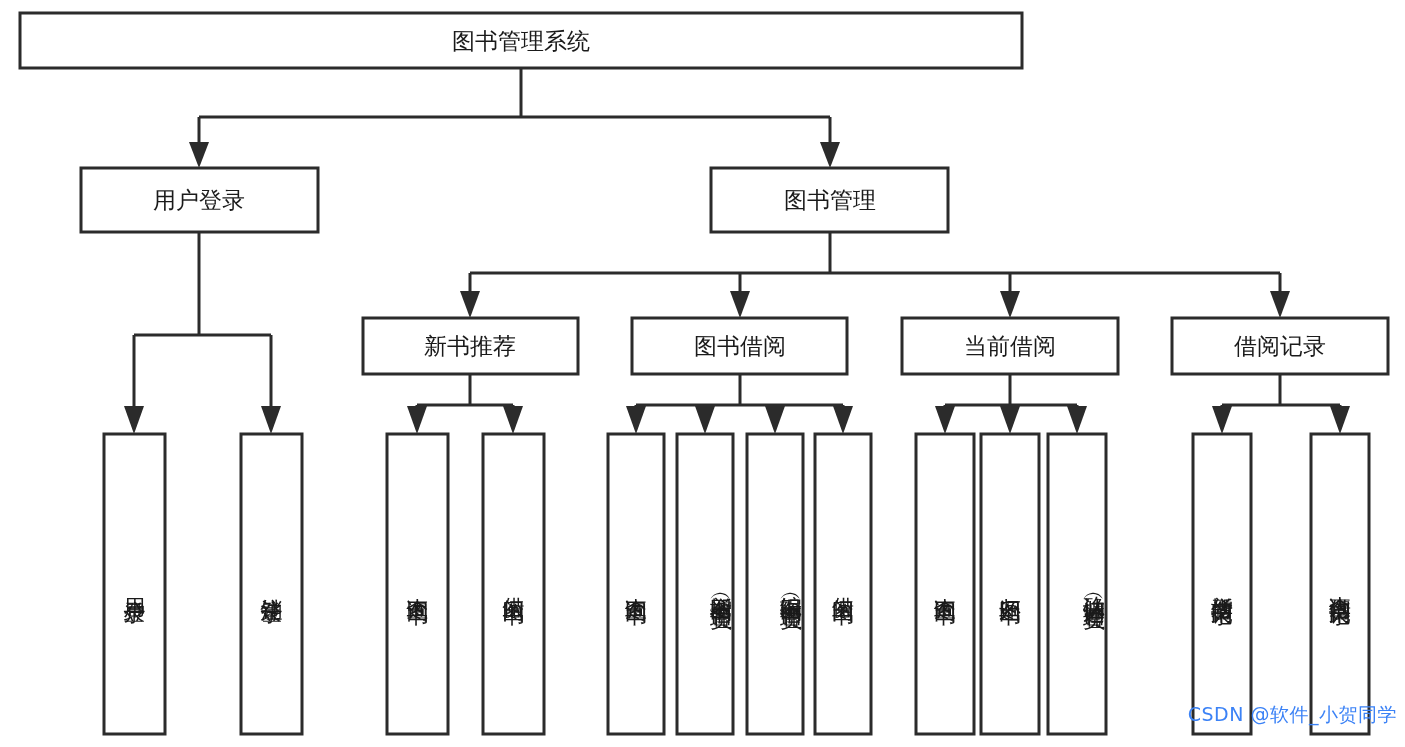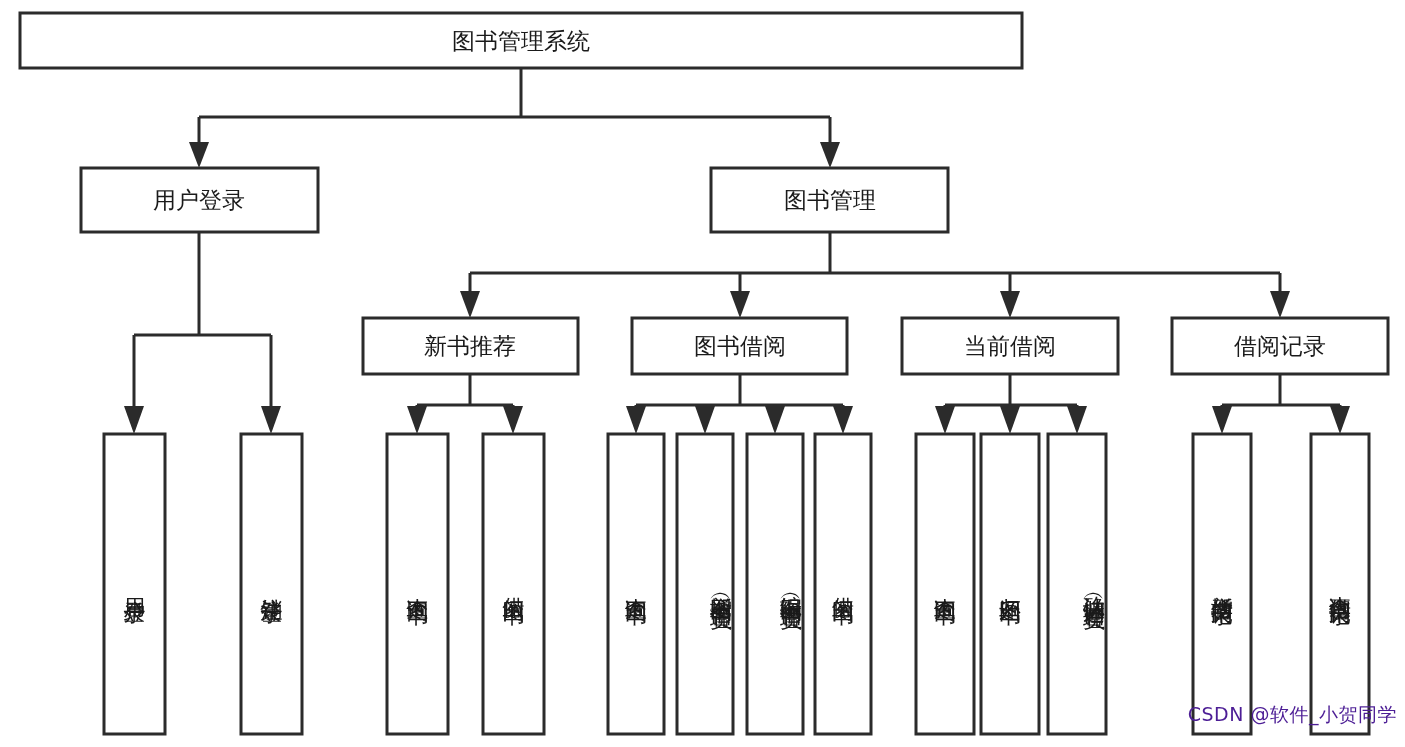--- a/index.html
+++ b/index.html
@@ -65,21 +65,21 @@
     justify-content: center;
     white-space: nowrap;
     pointer-events: none;
   }
   .watermark {
     position: absolute;
     right: 8px;
     bottom: 4px;
     font-family: "DejaVu Sans", "Liberation Sans", sans-serif;
     font-size: 19px;
-    color: #4c1d95;
+    color: #3b82f6;
     letter-spacing: 0.5px;
     white-space: nowrap;
   }
 </style>
 </head>
 <body>
 
 <div id="diagram-root">
 
   <svg id="flow" viewBox="0 0 1405 747">

